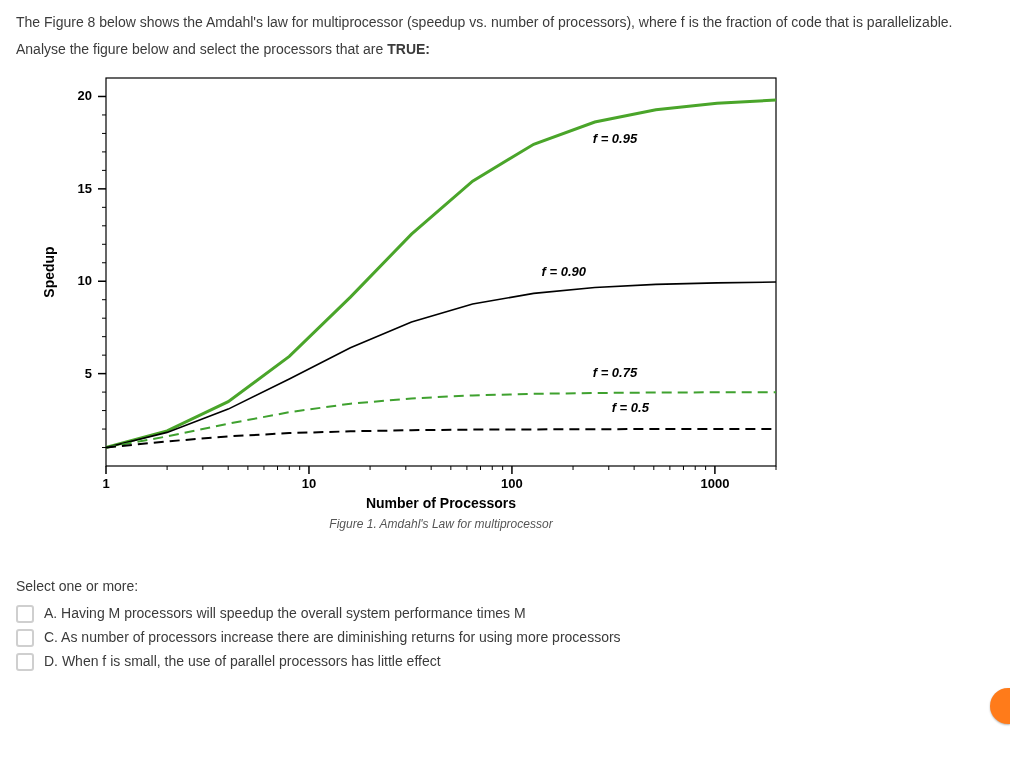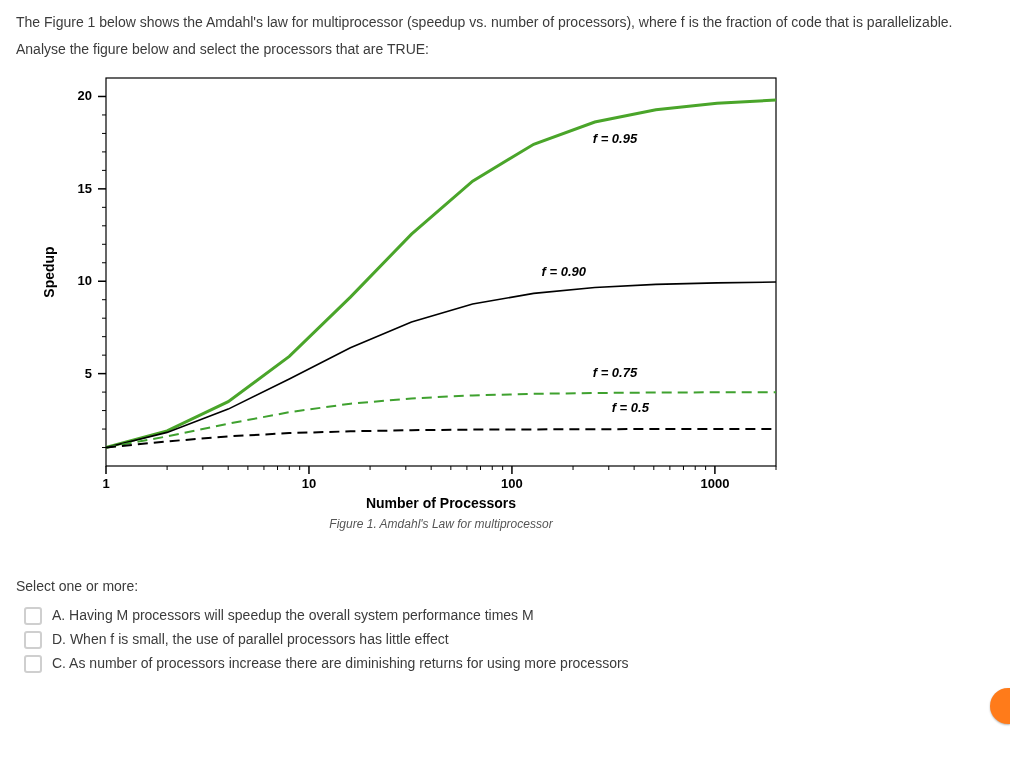--- a/index.html
+++ b/index.html
@@ -1,42 +1,42 @@
 <!DOCTYPE html>
 <html><head>
 <meta charset="utf-8">
 <style>
   * { box-sizing: border-box; }
   body { font-family: Arial, Helvetica, sans-serif; font-size: 14px; color: #3b3b3b; margin: 0; padding: 12px 16px; width: 1010px; line-height: 1.5; }
   .qtext { margin-bottom: 6px; }
-  .strong { font-weight: normal; }
+  .strong { font-weight: bold; }
   .figure-wrap { margin: 4px 0 24px 0; }
   svg { display: block; }
   .prompt-label { margin-top: 40px; margin-bottom: 6px; }
-  .options { list-style: none; padding: 0; margin: 8px; text-align: right; }
+  .options { list-style: none; padding: 0; margin: 0; text-align: right; }
   .option { display: flex; align-items: center; gap: 10px; margin: 3px 0; }
   .checkbox {
     width: 18px; height: 18px; border: 2px solid #cfcfcf; border-radius: 3px;
     background: #fff; flex: 0 0 18px; cursor: pointer;
   }
   .opt-label { cursor: default; }
   .fab {
     position: absolute; right: 0; top: 688px;
     width: 20px; height: 36px; background: #ff7b1a;
     border-top-left-radius: 18px; border-bottom-left-radius: 18px;
     box-shadow: 0 1px 2px rgba(0,0,0,.3);
   }
   .axis-label { font-weight: bold; font-size: 14px; }
   .tick-label { font-size: 13px; font-weight: bold; }
   .series-label { font-style: italic; font-weight: bold; font-size: 13px; }
 </style>
 </head>
 <body>
 
-<div class="qtext">The Figure 1 below shows the Amdahl's law for multiprocessor (speedup vs. number of processors), where f is the fraction of code that is parallelizable.</div>
+<div class="qtext">The Figure 8 below shows the Amdahl's law for multiprocessor (speedup vs. number of processors), where f is the fraction of code that is parallelizable.</div>
 <div class="qtext">
   <span>Analyse the figure below and select the processors that are </span><span class="strong">TRUE:</span>
 </div>
 
 <div class="figure-wrap">
   <svg id="chart-svg" width="780" height="470">
       <rect x="90" y="12" width="670" height="388" fill="none" stroke="#000" stroke-width="1.2"></rect>
       <line x1="90" y1="307.6190476190476" x2="82" y2="307.6190476190476" stroke="#000" stroke-width="1.5"></line>
       <text x="76" y="311.6190476190476" text-anchor="end" class="tick-label">5</text>
       <line x1="90" y1="215.23809523809524" x2="82" y2="215.23809523809524" stroke="#000" stroke-width="1.5"></line>
@@ -110,21 +110,21 @@
 
 <div class="prompt-label">Select one or more:</div>
 
 <ul class="options" id="options-list">
     <li class="option">
       <div class="checkbox"></div>
       <span class="opt-label">A. Having M processors will speedup the overall system performance times M</span>
     </li>
     <li class="option">
       <div class="checkbox"></div>
-      <span class="opt-label">D. When f is small, the use of parallel processors has little effect</span>
+      <span class="opt-label">C. As number of processors increase there are diminishing returns for using more processors</span>
     </li>
     <li class="option">
       <div class="checkbox"></div>
-      <span class="opt-label">C. As number of processors increase there are diminishing returns for using more processors</span>
+      <span class="opt-label">D. When f is small, the use of parallel processors has little effect</span>
     </li>
   </ul>
 
 <div class="fab"></div>
 
 </body></html>

